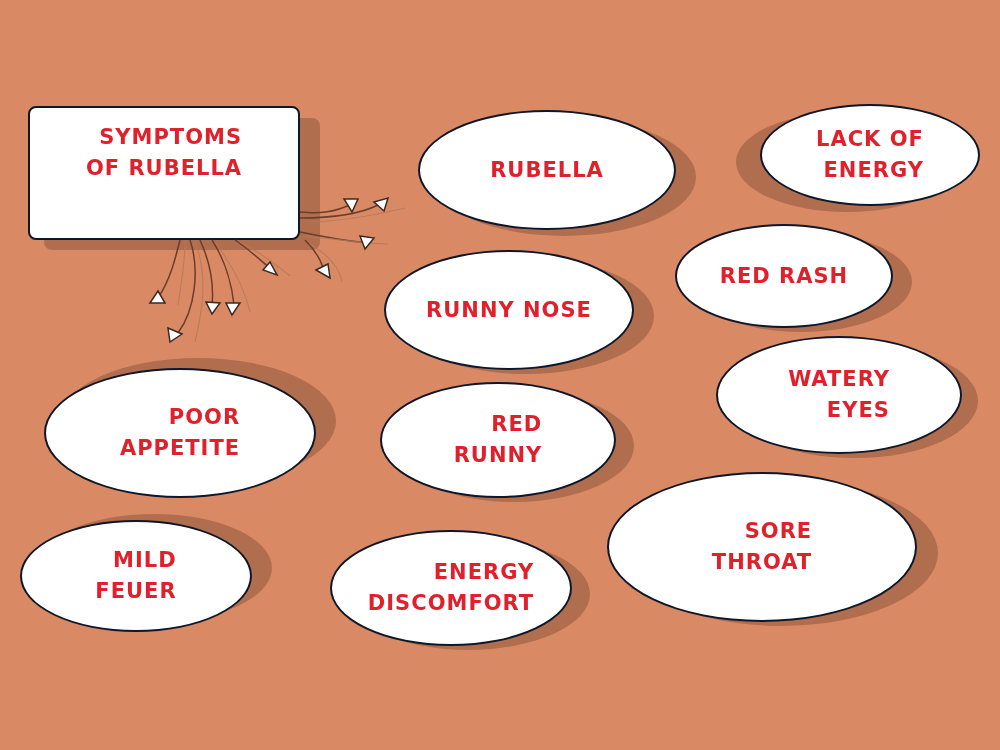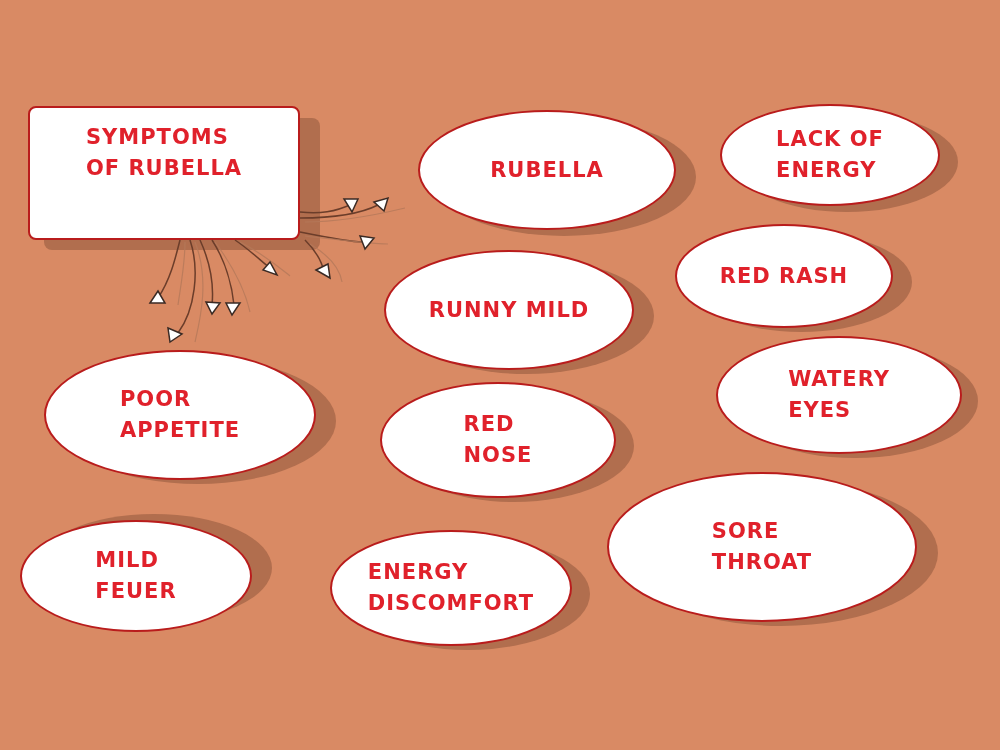--- a/index.html
+++ b/index.html
@@ -1,20 +1,20 @@
 <!DOCTYPE html>
 <html><head>
 <meta charset="utf-8">
 <style>
   html, body { margin:0; padding:0; }
   body { width:1000px; height:750px; background:#d98a64; position:relative; overflow:hidden;
          font-family:"DejaVu Sans", sans-serif; }
   .shadow { position:absolute; background:#a9684a; opacity:0.85; }
-  .bubble { position:absolute; background:#fff; border:2px solid #b91c1c; box-sizing:border-box;
-            display:flex; align-items:center; justify-content:center; text-align:left; }
+  .bubble { position:absolute; background:#fff; border:2px solid #0f172a; box-sizing:border-box;
+            display:flex; align-items:center; justify-content:center; text-align:right; }
   .ellipse { border-radius:50%; }
   .label { color:#e0212b; font-weight:bold; font-size:21px; line-height:31px; letter-spacing:1px; white-space:pre-line; }
   .title-box { border-radius:8px; }
   svg.arrows { position:absolute; left:0; top:0; }
 </style>
 </head>
 <body>
 
 <div class="shadow title-box" style="left:44px;top:118px;width:276px;height:132px;border-radius:8px;"></div>
 <div class="bubble title-box" style="left:28px;top:106px;width:272px;height:134px;">
@@ -55,51 +55,51 @@
     <polygon points="168,328 182,334 170,342"></polygon>
   </g>
 </svg>
 
 <div class="shadow ellipse" style="left:432px;top:118px;width:264px;height:118px;"></div>
 <div class="bubble ellipse" style="left:418px;top:110px;width:258px;height:120px;">
   <div class="label">RUBELLA</div>
 </div>
 
 <div class="shadow ellipse" style="left:736px;top:112px;width:222px;height:100px;"></div>
-<div class="bubble ellipse" style="left:720px;top:104px;width:220px;height:102px;">
+<div class="bubble ellipse" style="left:760px;top:104px;width:220px;height:102px;">
   <div class="label">LACK OF
 ENERGY</div>
 </div>
 
 <div class="shadow ellipse" style="left:690px;top:232px;width:222px;height:100px;"></div>
 <div class="bubble ellipse" style="left:675px;top:224px;width:218px;height:104px;">
   <div class="label">RED RASH</div>
 </div>
 
 <div class="shadow ellipse" style="left:398px;top:258px;width:256px;height:116px;"></div>
 <div class="bubble ellipse" style="left:384px;top:250px;width:250px;height:120px;">
-  <div class="label">RUNNY MILD</div>
+  <div class="label">RUNNY NOSE</div>
 </div>
 
 <div class="shadow ellipse" style="left:732px;top:344px;width:246px;height:114px;"></div>
 <div class="bubble ellipse" style="left:716px;top:336px;width:246px;height:118px;">
   <div class="label">WATERY
 EYES</div>
 </div>
 
 <div class="shadow ellipse" style="left:60px;top:358px;width:276px;height:126px;"></div>
-<div class="bubble ellipse" style="left:44px;top:350px;width:272px;height:130px;">
+<div class="bubble ellipse" style="left:44px;top:368px;width:272px;height:130px;">
   <div class="label">POOR
 APPETITE</div>
 </div>
 
 <div class="shadow ellipse" style="left:394px;top:390px;width:240px;height:112px;"></div>
 <div class="bubble ellipse" style="left:380px;top:382px;width:236px;height:116px;">
   <div class="label">RED
-NOSE</div>
+RUNNY</div>
 </div>
 
 <div class="shadow ellipse" style="left:624px;top:480px;width:314px;height:146px;"></div>
 <div class="bubble ellipse" style="left:607px;top:472px;width:310px;height:150px;">
   <div class="label" style="">SORE
 THROAT</div>
 </div>
 
 <div class="shadow ellipse" style="left:36px;top:514px;width:236px;height:108px;"></div>
 <div class="bubble ellipse" style="left:20px;top:520px;width:232px;height:112px;">

